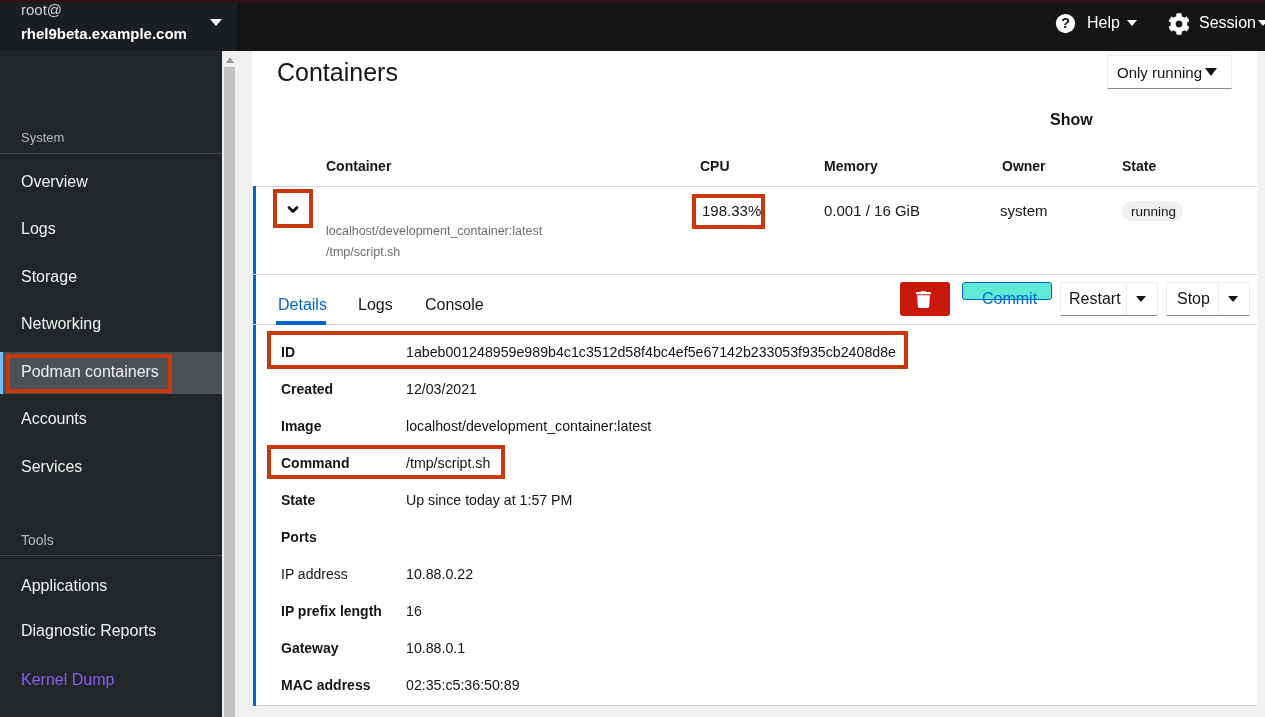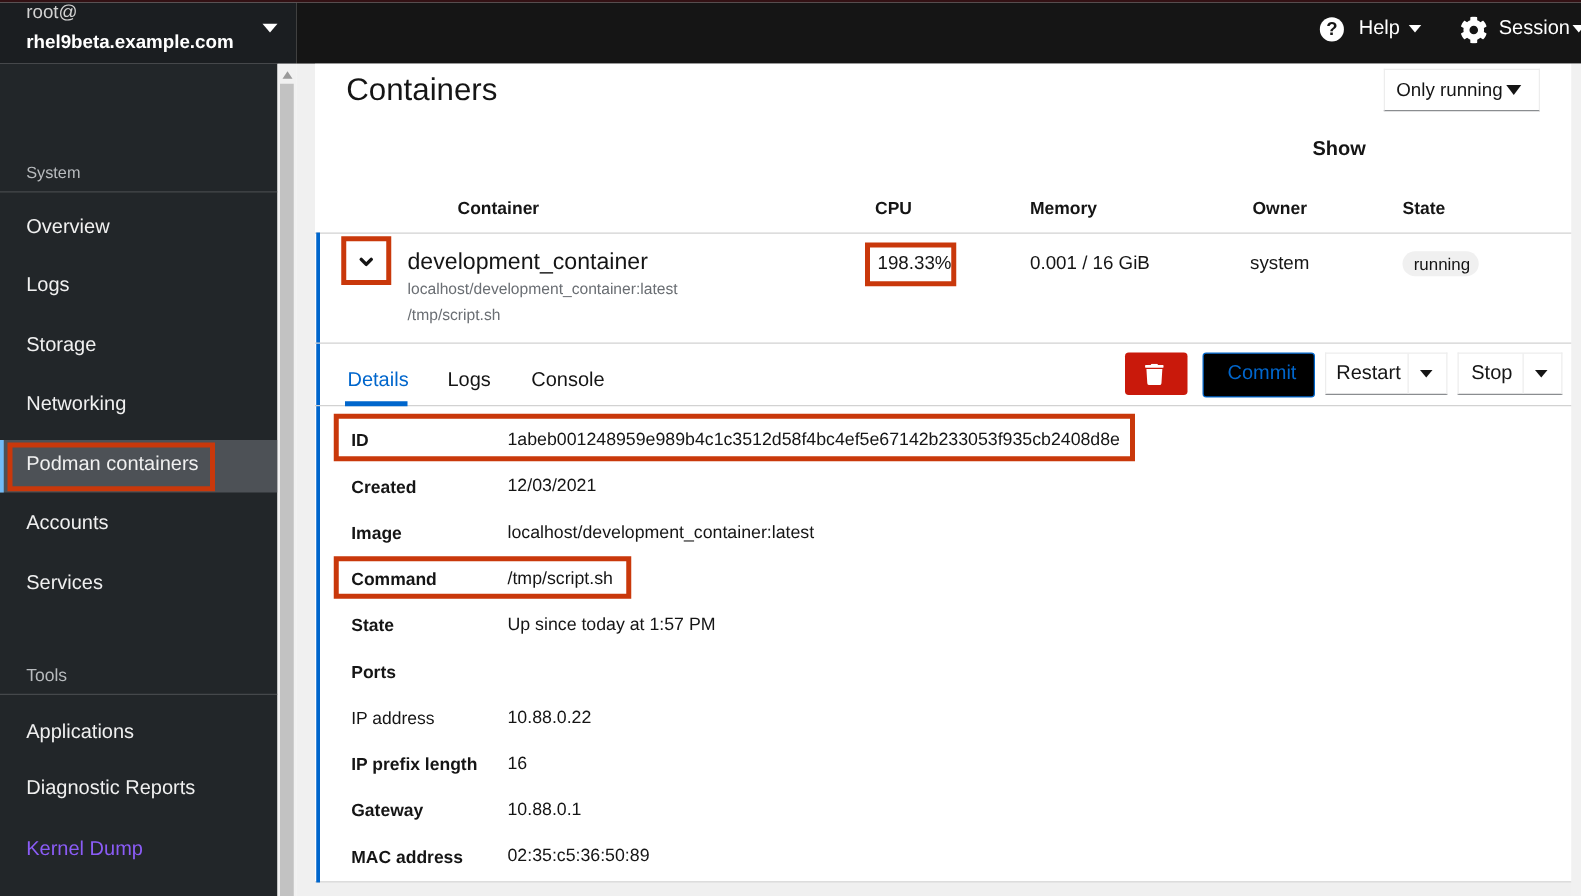--- a/index.html
+++ b/index.html
@@ -63,35 +63,34 @@
 <div class="abs" style="left:1257px;top:51px;width:8px;height:666px;background:#f1f1f1;"></div>
 
 <div class="abs" id="card" style="left:252px;top:51px;width:1005px;height:655px;background:#fff;border-bottom:1px solid #d2d2d2;">
   <div class="txt" style="left:25px;top:6px;height:30px;line-height:30px;font-size:25px;color:#151515;">Containers</div>
   <div class="txt" style="left:798px;top:12px;height:18px;line-height:18px;font-size:16px;font-weight:bold;color:#151515;margin-top:48px;">Show</div>
   <div class="abs" style="left:855px;top:4px;width:125px;height:34px;background:#fff;border:1px solid #ededed;border-bottom:1px solid #8a8d90;">
     <div class="txt" style="left:9px;top:8px;height:18px;line-height:18px;font-size:15px;color:#151515;">Only running</div>
     <div class="abs" style="left:97px;top:12px;width:0;height:0;border-left:6px solid transparent;border-right:6px solid transparent;border-top:8px solid #151515;"></div>
   </div>
 
-  <div class="txt" style="left:74px;top:106px;height:18px;line-height:18px;font-size:14px;font-weight:bold;color:#151515;margin-left:40px;">Container</div>
+  <div class="txt" style="left:74px;top:106px;height:18px;line-height:18px;font-size:14px;font-weight:bold;color:#151515;">Container</div>
   <div class="txt" style="left:448px;top:106px;height:18px;line-height:18px;font-size:14px;font-weight:bold;color:#151515;">CPU</div>
   <div class="txt" style="left:572px;top:106px;height:18px;line-height:18px;font-size:14px;font-weight:bold;color:#151515;">Memory</div>
   <div class="txt" style="left:750px;top:106px;height:18px;line-height:18px;font-size:14px;font-weight:bold;color:#151515;">Owner</div>
   <div class="txt" style="left:870px;top:106px;height:18px;line-height:18px;font-size:14px;font-weight:bold;color:#151515;">State</div>
   <div class="abs" style="left:0;top:135px;width:1005px;height:1px;background:#d2d2d2;"></div>
 
   <div class="abs" style="left:1px;top:135px;width:3px;height:520px;background:#0066cc;"></div>
 
   <div class="abs" style="left:21px;top:138px;width:40px;height:39px;border:4px solid #c9380b;">
     <svg class="abs" style="left:10px;top:12px;" width="12" height="10" viewBox="0 0 12 10">
       <path d="M2 2.5 L6 6.5 L10 2.5" fill="none" stroke="#151515" stroke-width="2.8" stroke-linecap="round" stroke-linejoin="round"></path>
     </svg>
   </div>
-  <div class="txt" style="left:74px;top:147px;height:22px;line-height:22px;font-size:18.5px;color:#151515;">development_container</div>
   <div class="txt" style="left:74px;top:173px;height:14px;line-height:14px;font-size:12.5px;color:#6a6e73;">localhost/development_container:latest</div>
   <div class="txt" style="left:74px;top:194px;height:14px;line-height:14px;font-size:12.5px;color:#6a6e73;">/tmp/script.sh</div>
   <div class="abs" style="left:440px;top:143px;width:73px;height:35px;border:4px solid #c9380b;"></div>
   <div class="txt" style="left:450px;top:151px;height:18px;line-height:18px;font-size:15px;color:#151515;">198.33%</div>
   <div class="txt" style="left:572px;top:151px;height:18px;line-height:18px;font-size:15px;color:#151515;text-align:right;">0.001 / 16 GiB</div>
   <div class="txt" style="left:748px;top:151px;height:18px;line-height:18px;font-size:15px;color:#151515;">system</div>
   <div class="abs" style="left:870px;top:150px;width:61px;height:20px;background:#f0f0f0;border-radius:10px;">
     <div class="txt" style="left:9px;top:3px;height:15px;line-height:15px;font-size:13.5px;color:#151515;">running</div>
   </div>
   <div class="abs" style="left:0;top:222.5px;width:1005px;height:1px;background:#d2d2d2;"></div>
@@ -100,21 +99,21 @@
   <div class="txt" style="left:106px;top:245px;height:18px;line-height:18px;font-size:16px;color:#151515;">Logs</div>
   <div class="txt" style="left:173px;top:245px;height:18px;line-height:18px;font-size:16px;color:#151515;">Console</div>
   <div class="abs" style="left:0;top:273px;width:1005px;height:1px;background:#d2d2d2;"></div>
   <div class="abs" style="left:24px;top:270px;width:50px;height:4px;background:#0066cc;"></div>
 
   <div class="abs" style="left:648px;top:231px;width:50px;height:34px;background:#c9190b;border-radius:3px;">
     <svg class="abs" style="left:15.5px;top:8.5px;" width="15" height="17" viewBox="0 0 448 512">
       <path fill="#fff" d="M432 32H312l-9.4-18.7A24 24 0 0 0 281.1 0H166.8a23.72 23.72 0 0 0-21.4 13.3L136 32H16A16 16 0 0 0 0 48v32a16 16 0 0 0 16 16h416a16 16 0 0 0 16-16V48a16 16 0 0 0-16-16zM53.2 467a48 48 0 0 0 47.9 45h245.8a48 48 0 0 0 47.9-45L416 128H32z"></path>
     </svg>
   </div>
-  <div class="abs" style="left:710px;top:231px;width:90px;height:36px;background:#000000;border:1px solid #0066cc;border-radius:3px;">
+  <div class="abs" style="left:710px;top:231px;width:90px;height:18px;background:#5eead4;border:1px solid #0066cc;border-radius:3px;">
     <div class="txt" style="left:19px;top:7px;height:18px;line-height:18px;font-size:16px;color:#0066cc;">Commit</div>
   </div>
   <div class="abs" style="left:808px;top:231px;width:98px;height:34px;background:#fff;border:1px solid #ededed;border-bottom-color:#8a8d90;">
     <div class="txt" style="left:8px;top:7px;height:18px;line-height:18px;font-size:16px;color:#151515;">Restart</div>
     <div class="abs" style="left:65px;top:0;width:1px;height:32px;background:#ededed;"></div>
     <div class="abs" style="left:75px;top:13px;width:0;height:0;border-left:5.5px solid transparent;border-right:5.5px solid transparent;border-top:6.5px solid #151515;"></div>
   </div>
   <div class="abs" style="left:914px;top:231px;width:84px;height:34px;background:#fff;border:1px solid #ededed;border-bottom-color:#8a8d90;">
     <div class="txt" style="left:10px;top:7px;height:18px;line-height:18px;font-size:16px;color:#151515;">Stop</div>
     <div class="abs" style="left:51px;top:0;width:1px;height:32px;background:#ededed;"></div>

